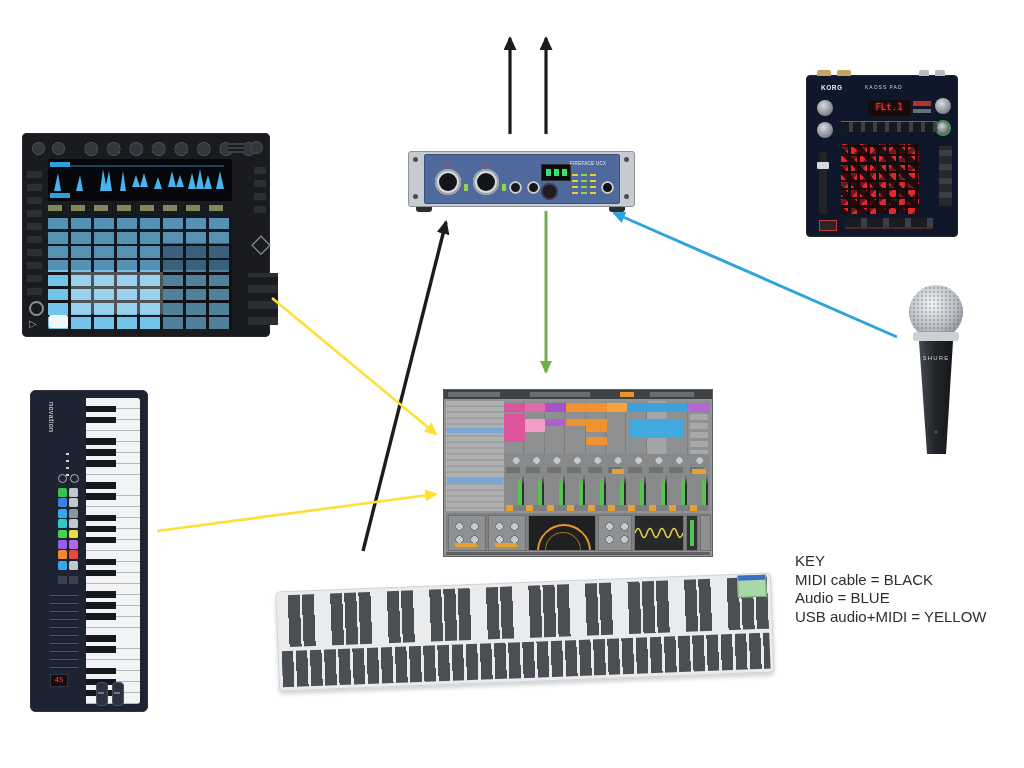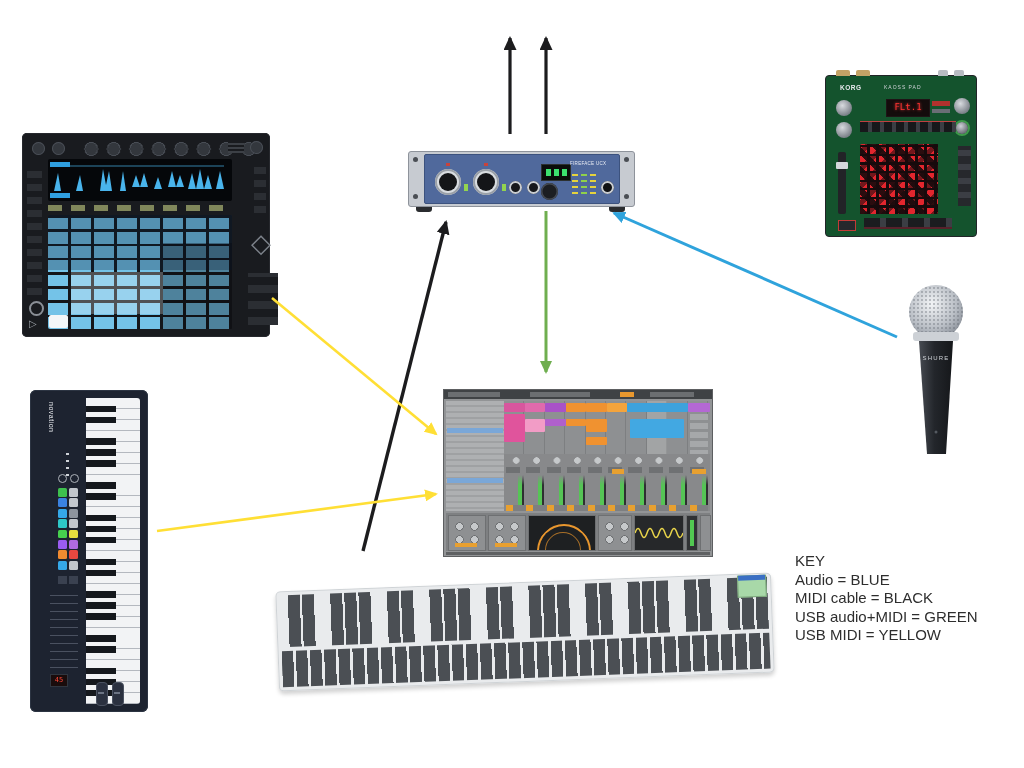--- a/index.html
+++ b/index.html
@@ -68,21 +68,21 @@
   .id1{left:4px;} .id2{left:12px;} .id3{left:20px;}
   .iface-knob{left:541px;top:183px;width:17px;height:17px;border-radius:50%;background:#1c1e22;box-shadow:inset 0 0 0 1.5px #454a52;}
   .iface-model{left:570px;top:161px;width:46px;font-size:4.5px;color:#e9ecf4;letter-spacing:.3px;}
   .iface-ledcol{top:170px;width:6px;height:24px;}
   .ilc1{left:572px;background:repeating-linear-gradient(0deg,#e6d33c 0 2.5px,rgba(0,0,0,0) 2.5px 6px);}
   .ilc2{left:581px;background:repeating-linear-gradient(0deg,#8fd14a 0 2.5px,rgba(0,0,0,0) 2.5px 6px);}
   .ilc3{left:590px;background:repeating-linear-gradient(0deg,#e6d33c 0 2.5px,rgba(0,0,0,0) 2.5px 6px);}
   .iface-phones{left:601px;top:181px;width:13px;height:13px;border-radius:50%;background:#101113;box-shadow:inset 0 0 0 2px #c9cdd2;}
 
   
-  .kp3{left:806px;top:75px;width:150px;height:160px;background:#14532d;border:1px solid #222428;border-radius:4px;margin-left:19px;}
+  .kp3{left:806px;top:75px;width:150px;height:160px;background:#0f172a;border:1px solid #222428;border-radius:4px;}
   .kp3-jack{top:-6px;height:6px;background:#c3a265;border-radius:2px 2px 0 0;}
   .kj1{left:10px;width:14px;} .kj2{left:30px;width:14px;} .kj3{left:112px;width:10px;background:#b8bcc2;} .kj4{left:128px;width:10px;background:#b8bcc2;}
   .kp3-brand{left:14px;top:8px;font-size:6.5px;font-weight:bold;color:#e8eaee;letter-spacing:.5px;}
   .kp3-model{left:58px;top:8px;font-size:5px;color:#cfd2d8;letter-spacing:1px;}
   .kp3-knob{border-radius:50%;background:radial-gradient(circle at 40% 35%, #d8dbdf, #7d828a 70%);}
   .kk1{left:10px;top:24px;width:16px;height:16px;} .kk2{left:10px;top:46px;width:16px;height:16px;}
   .kk3{left:128px;top:22px;width:16px;height:16px;}
   .kk4{left:130px;top:46px;width:12px;height:12px;background:radial-gradient(circle at 40% 35%, #cdd1d6, #6c7077 70%);box-shadow:0 0 0 2px #3f9a4a;}
   .kp3-display{left:60px;top:23px;width:42px;height:16px;background:#140c0c;border:1px solid #1e1416;
         color:#ff3230;font-family:"DejaVu Sans Mono",monospace;font-size:9px;line-height:15px;text-align:center;
@@ -449,24 +449,23 @@
 
   <div class="abs bigkb">
     <div class="bigkb-top"></div>
     <div class="bigkb-bottom"></div>
     <div class="bigkb-label"></div>
   </div>
 
 
   <div class="abs key-legend">
     <div>KEY</div>
+    <div>MIDI cable = BLACK</div>
     <div>Audio = BLUE</div>
-    <div>MIDI cable = BLACK</div>
-    <div>USB audio+MIDI = GREEN</div>
-    <div>USB MIDI = YELLOW</div>
+    <div>USB audio+MIDI = YELLOW</div>
   </div>
 
   <svg class="abs arrows" viewBox="0 0 1024 768">
     <defs>
       <marker id="mBlack" markerUnits="userSpaceOnUse" markerWidth="15" markerHeight="13" refX="12" refY="6.5" orient="auto">
         <path d="M0,0 L14,6.5 L0,13 Z" fill="#1c1c1e"></path>
       </marker>
       <marker id="mGreen" markerUnits="userSpaceOnUse" markerWidth="14" markerHeight="12" refX="11" refY="6" orient="auto">
         <path d="M0,0 L13,6 L0,12 Z" fill="#6fae4f"></path>
       </marker>

